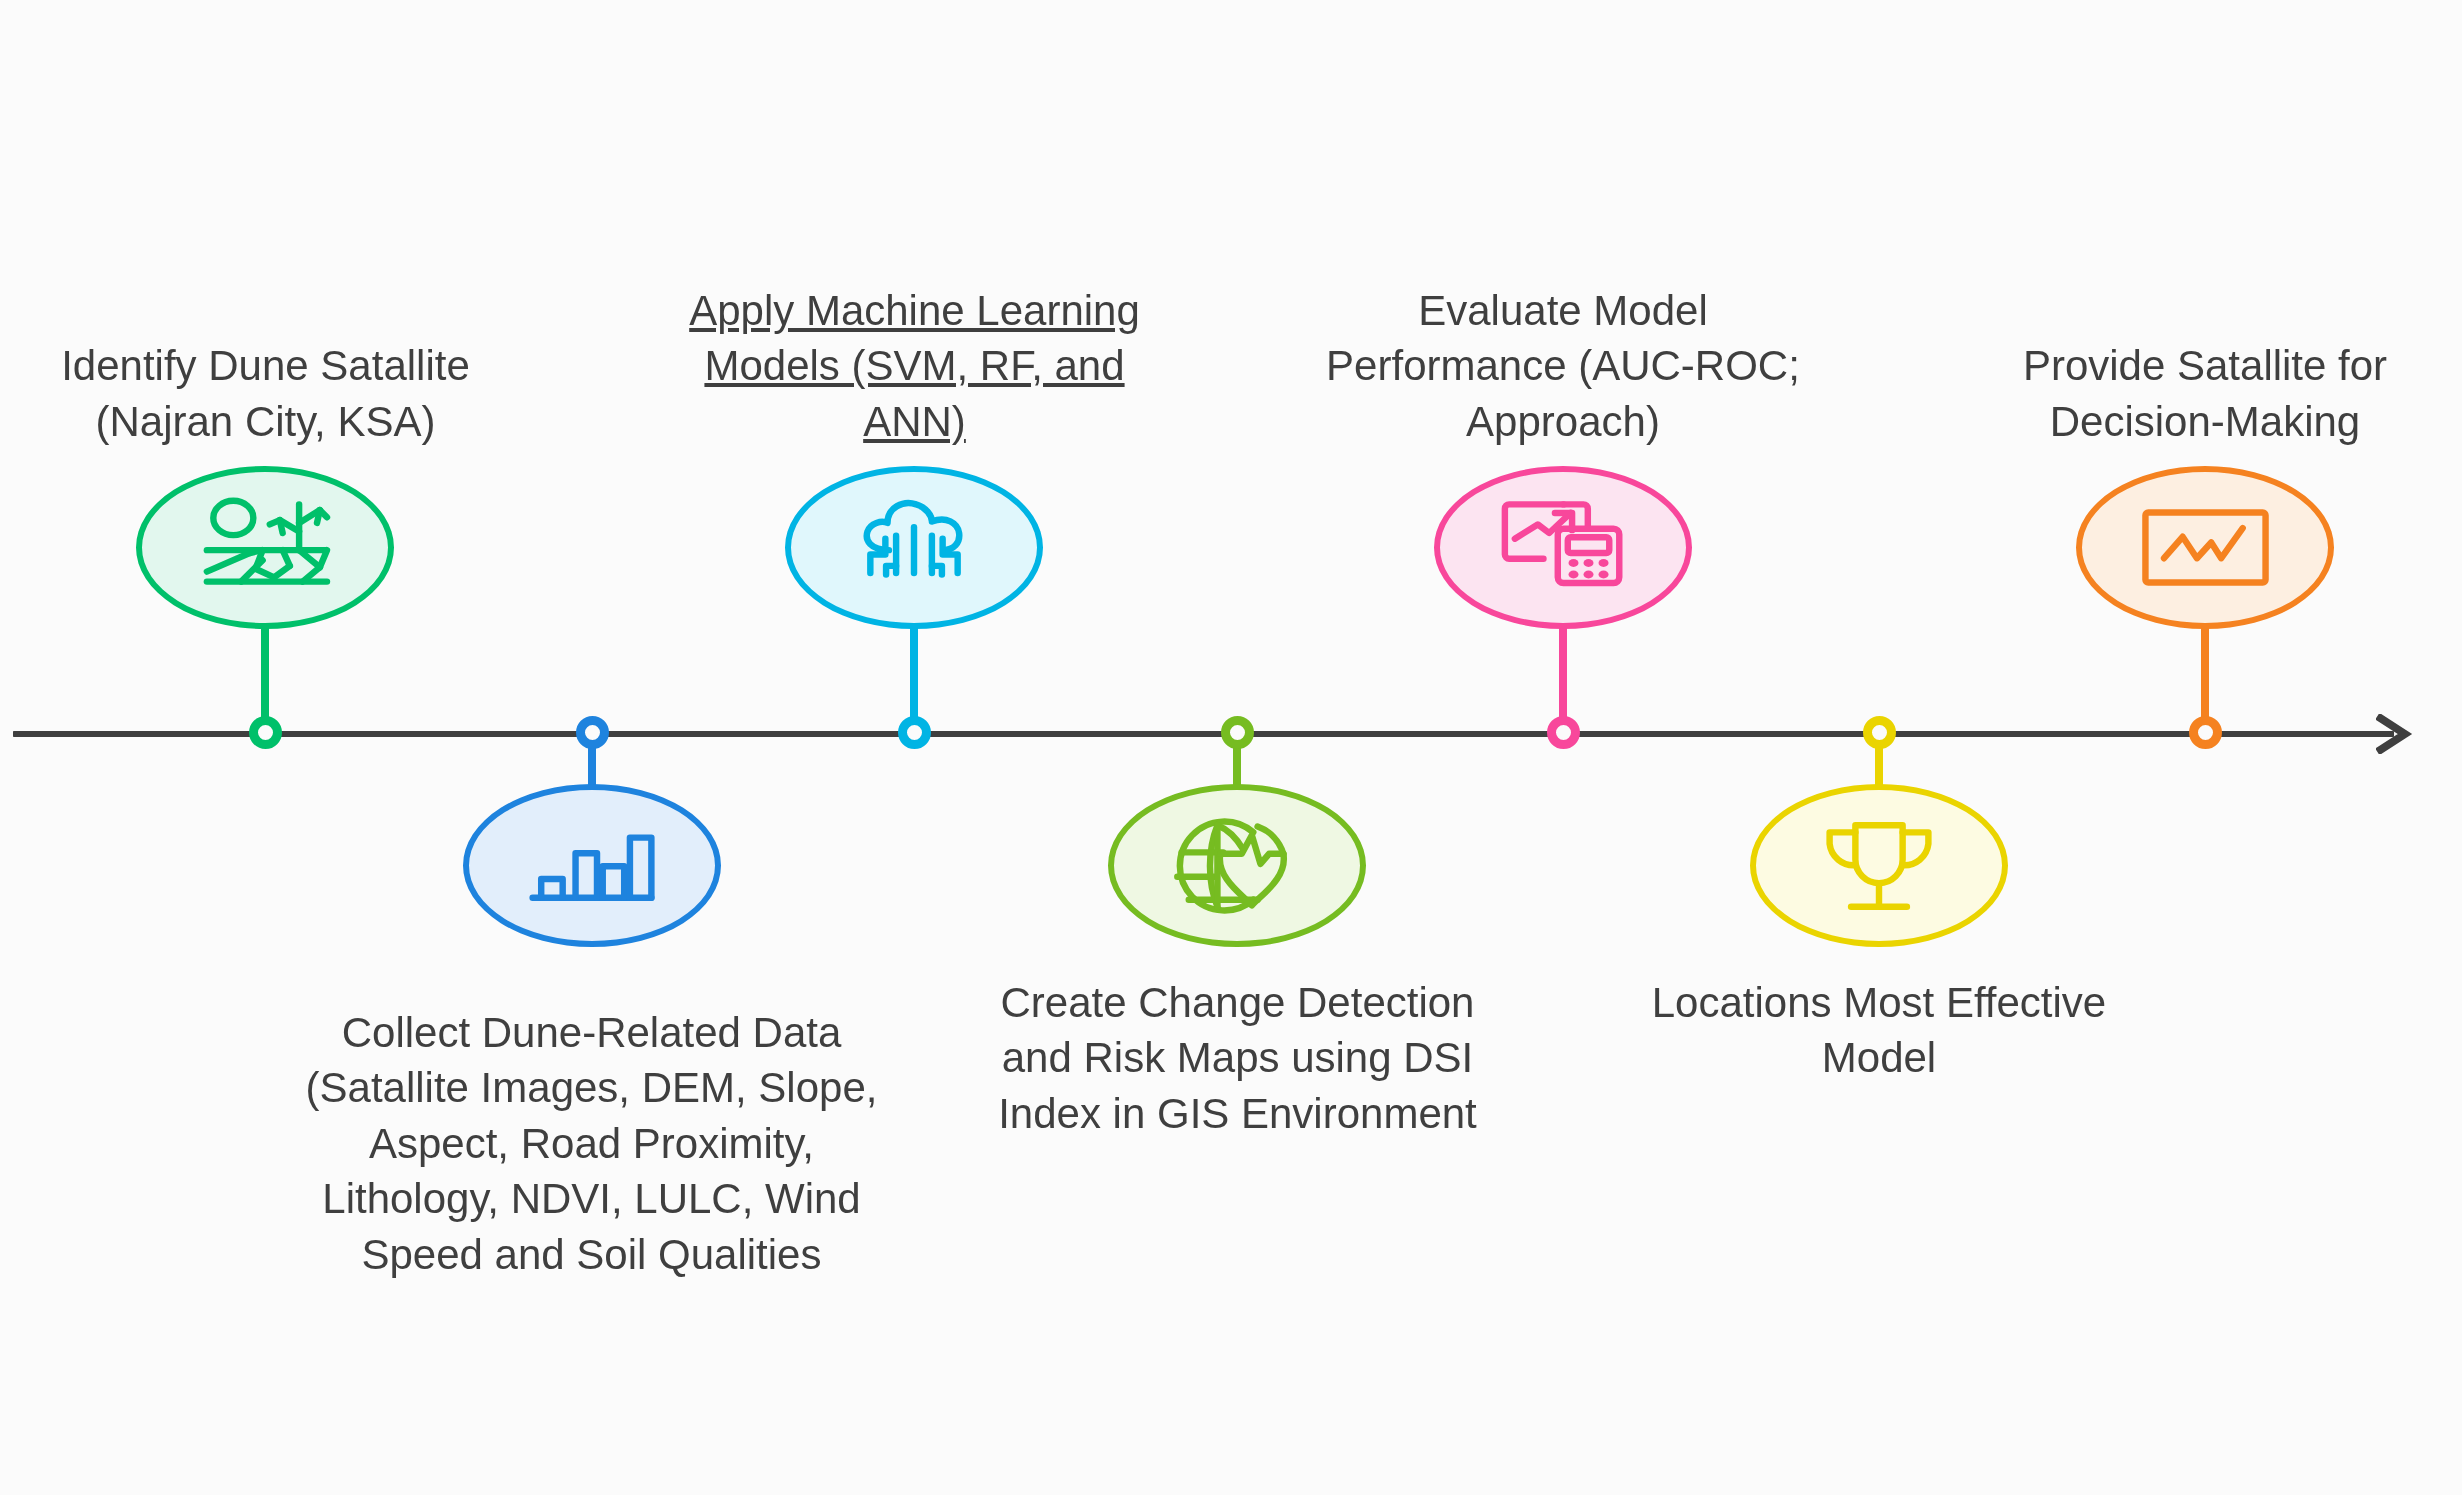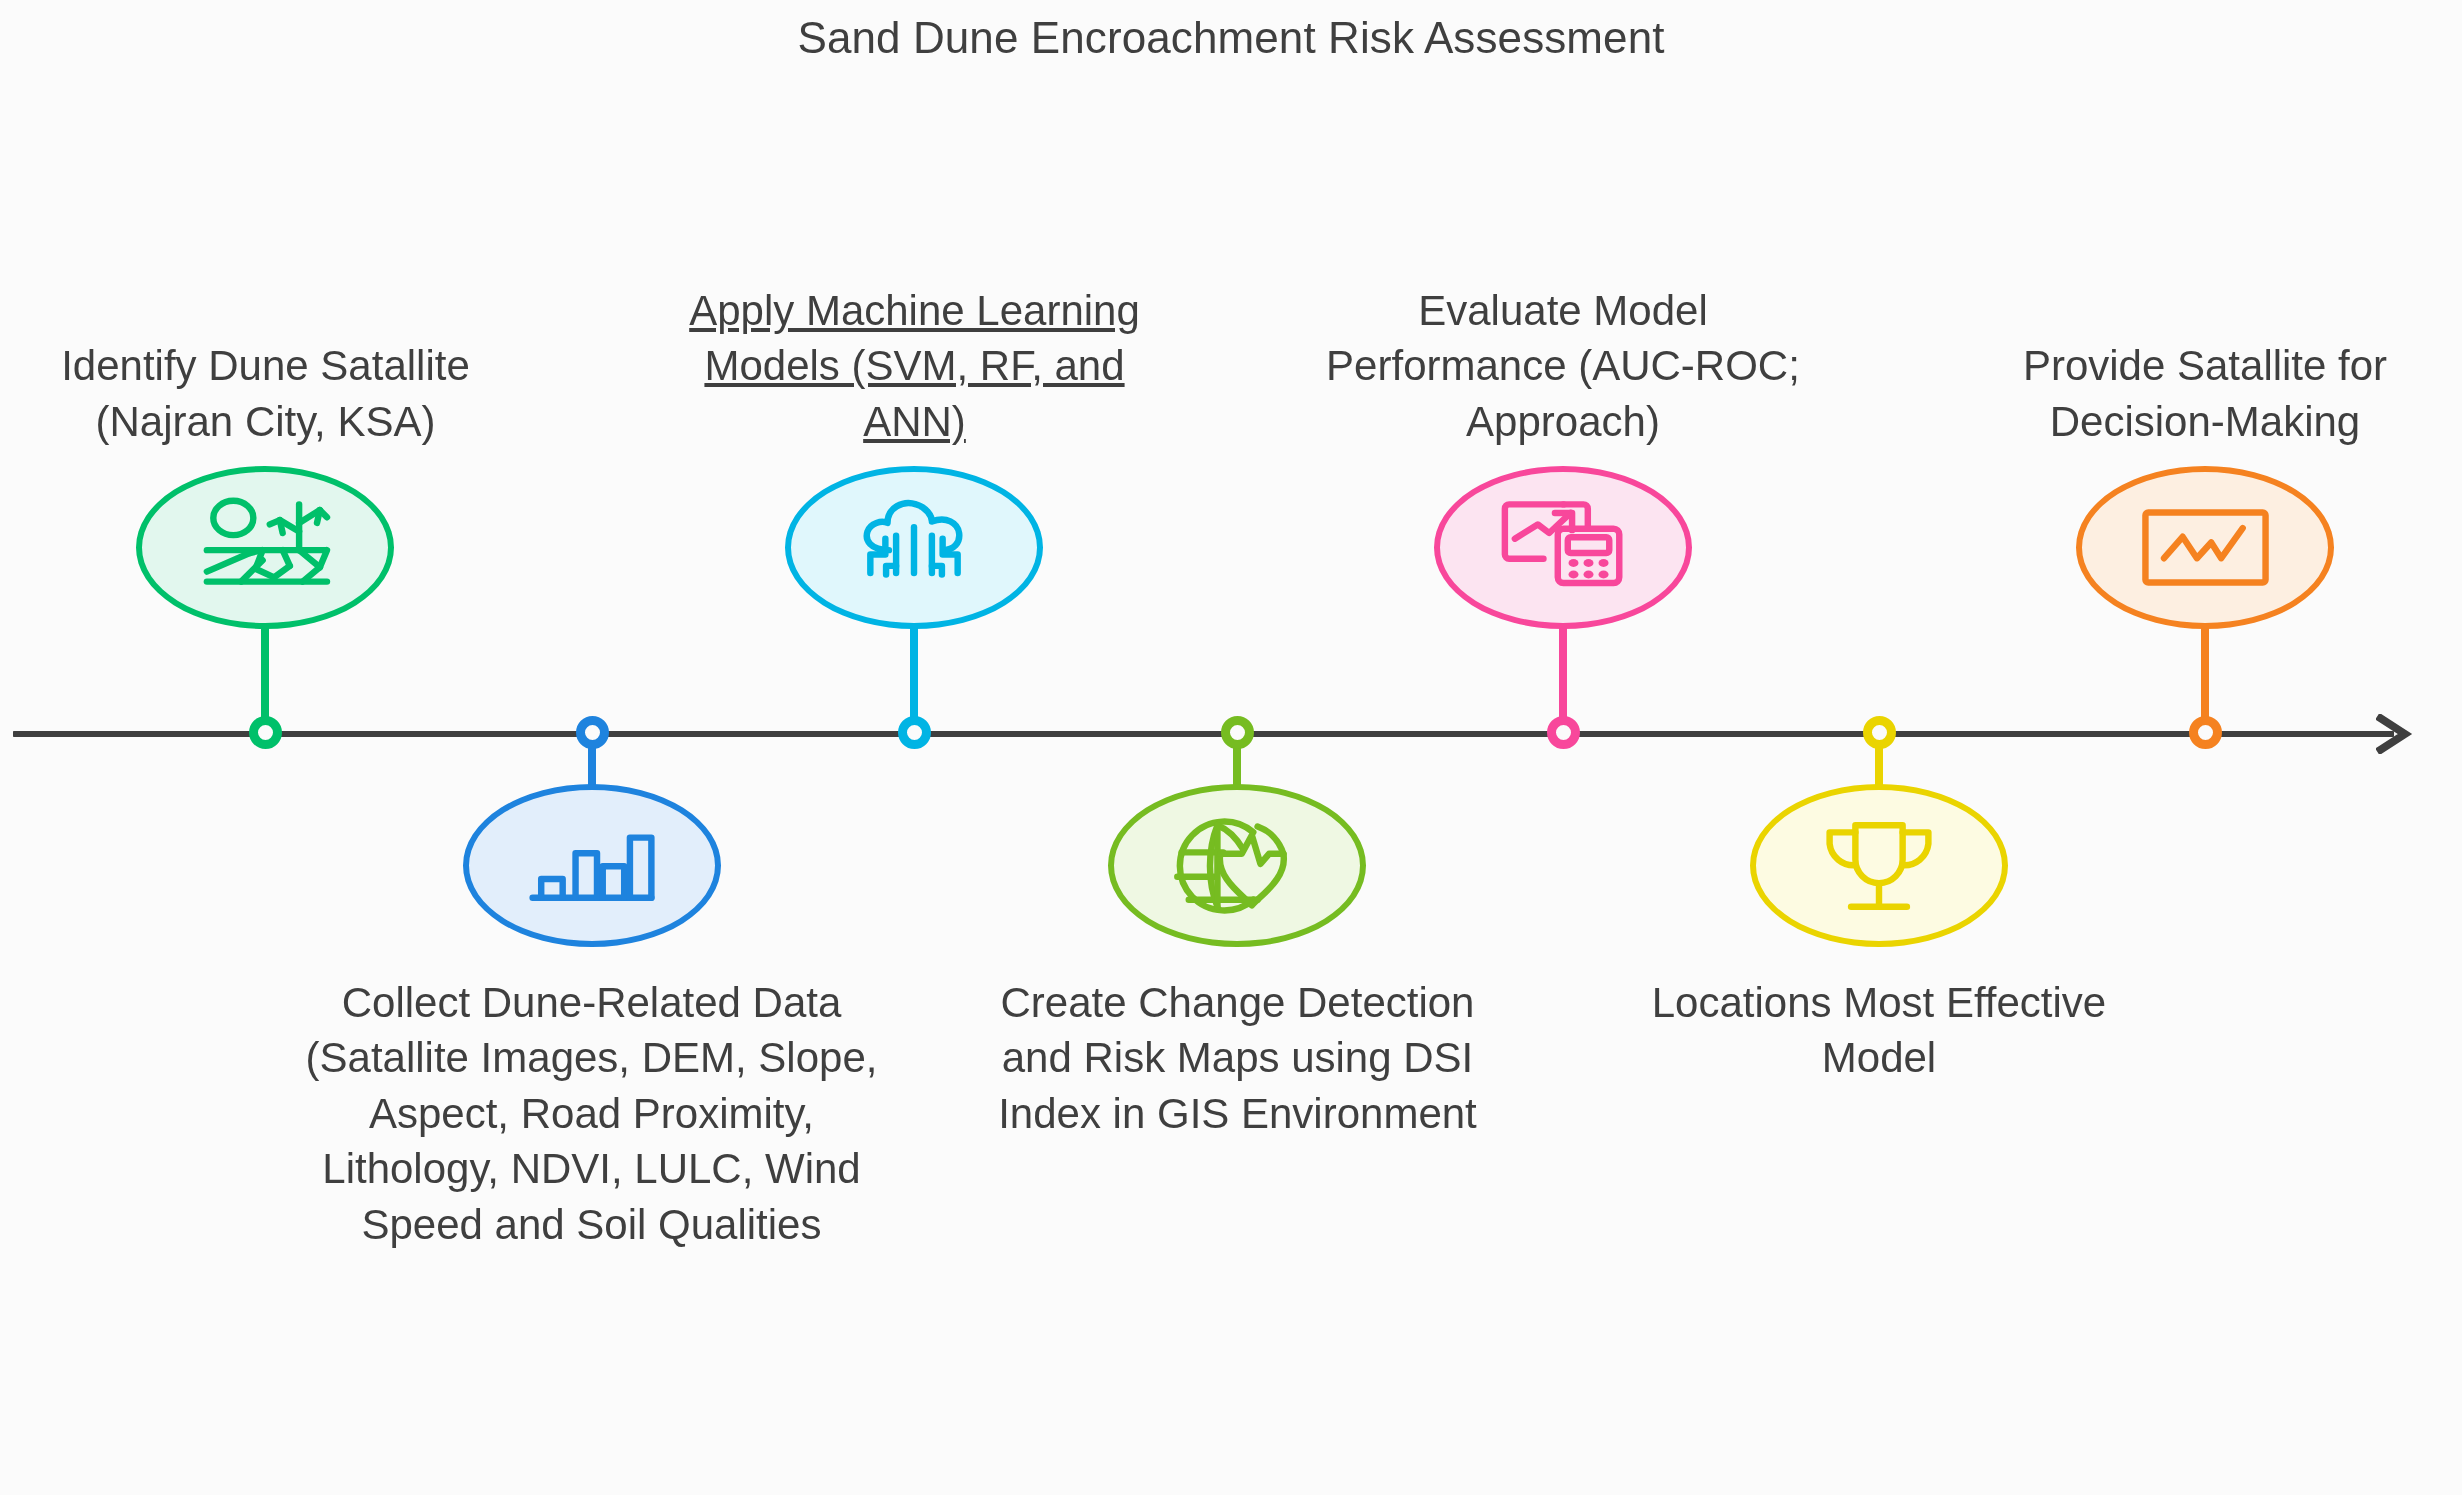--- a/index.html
+++ b/index.html
@@ -122,30 +122,29 @@
   
   .below .stem  { top: 733px; height: 105px; }
   .below .bubble { top: 784px; }
   .below .caption { top: 975px; }
 
   
   .cap-w1 { width: 459px; left: -229px; }
   .cap-w2 { width: 495px; left: -247px; text-decoration: underline; }
   .cap-w3 { width: 531px; left: -265px; text-align: center; }
   .cap-w4 { width: 488px; left: -244px; }
-  .cap-w5 { width: 631px; left: -316px; }
+  .cap-w5 { width: 631px; left: -316px; margin-top: 30px; }
   .cap-w6 { width: 502px; left: -251px; }
   .cap-w7 { width: 402px; left: -201px; }
 </style>
 </head>
 <body>
 
 <div id="stage">
 
-  <div id="chart-title">Sand Dune Encroachment Risk Assessment</div>
 
   <div id="timeline-axis">
     <div id="axis-line"></div>
     <div id="axis-arrow">
       <svg width="65" height="40" viewBox="0 0 90 56">
         <path d="M6 6 L40 28 L6 50" fill="none" stroke="#3f3f3f" stroke-width="11" stroke-linecap="square" stroke-linejoin="miter"></path>
       </svg>
     </div>
   </div>
 

